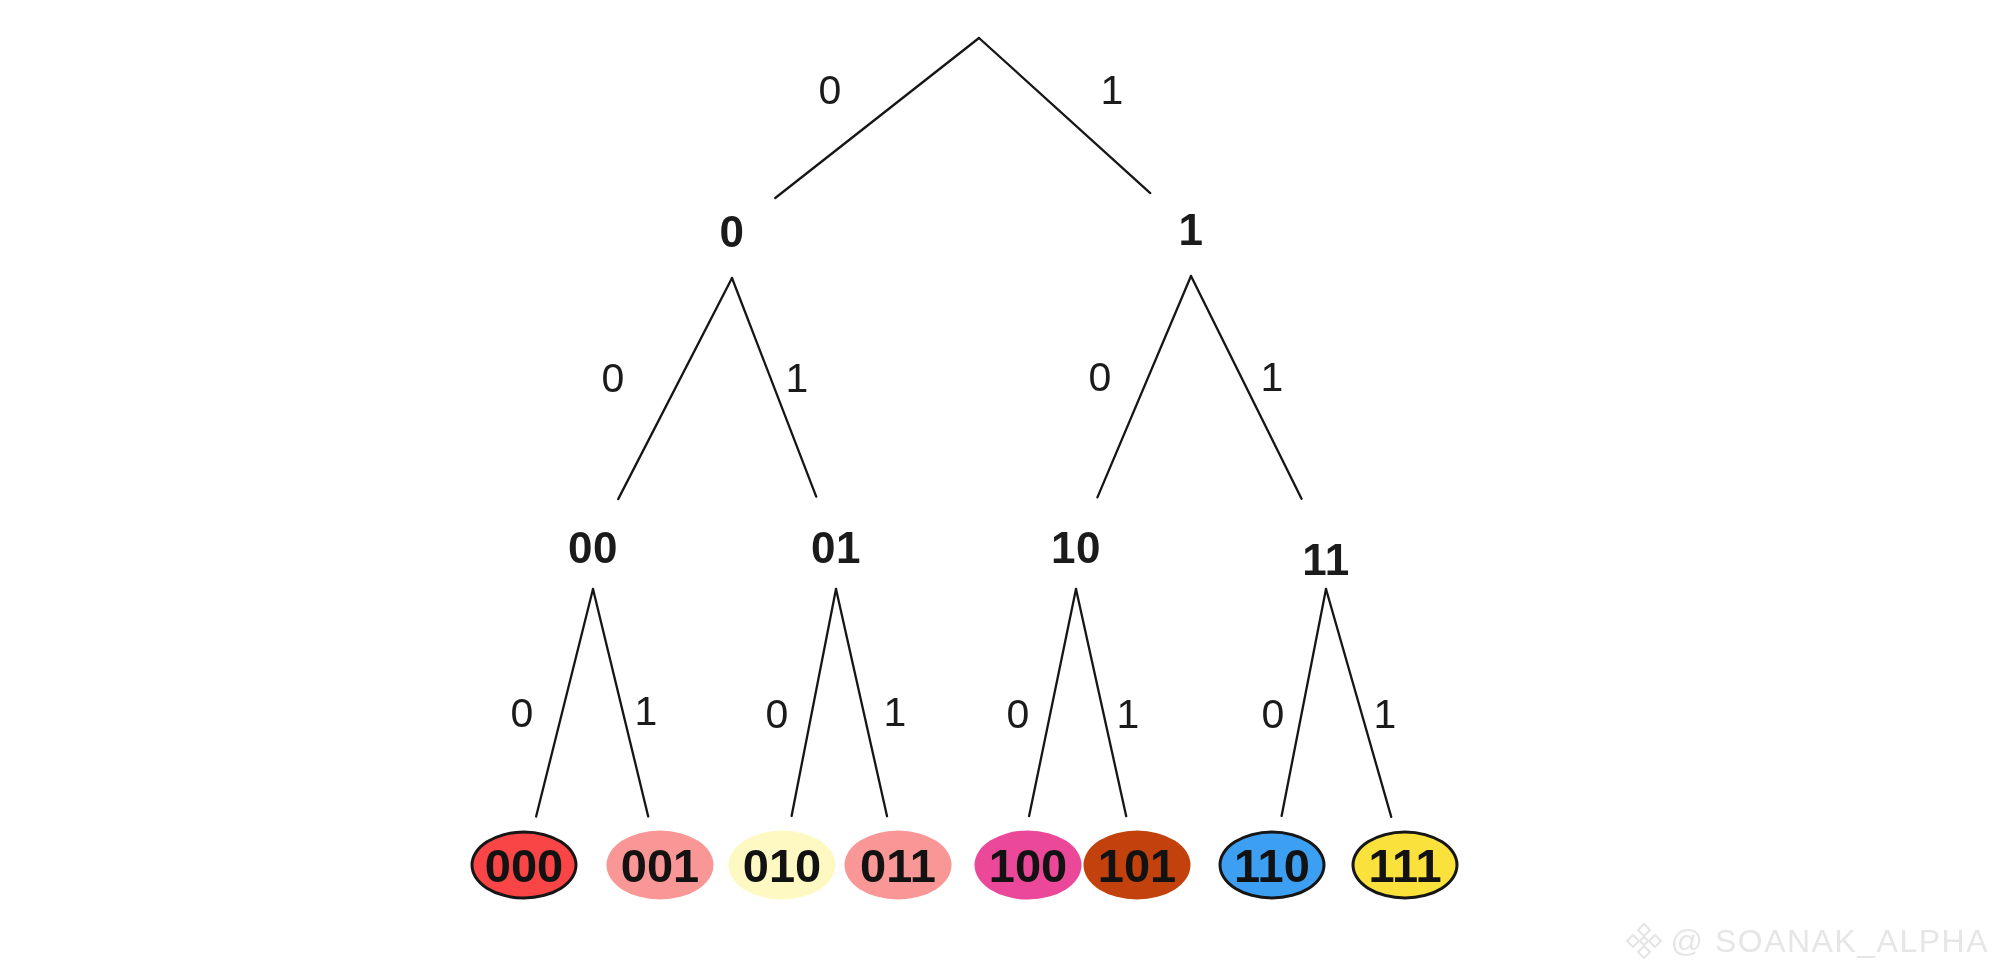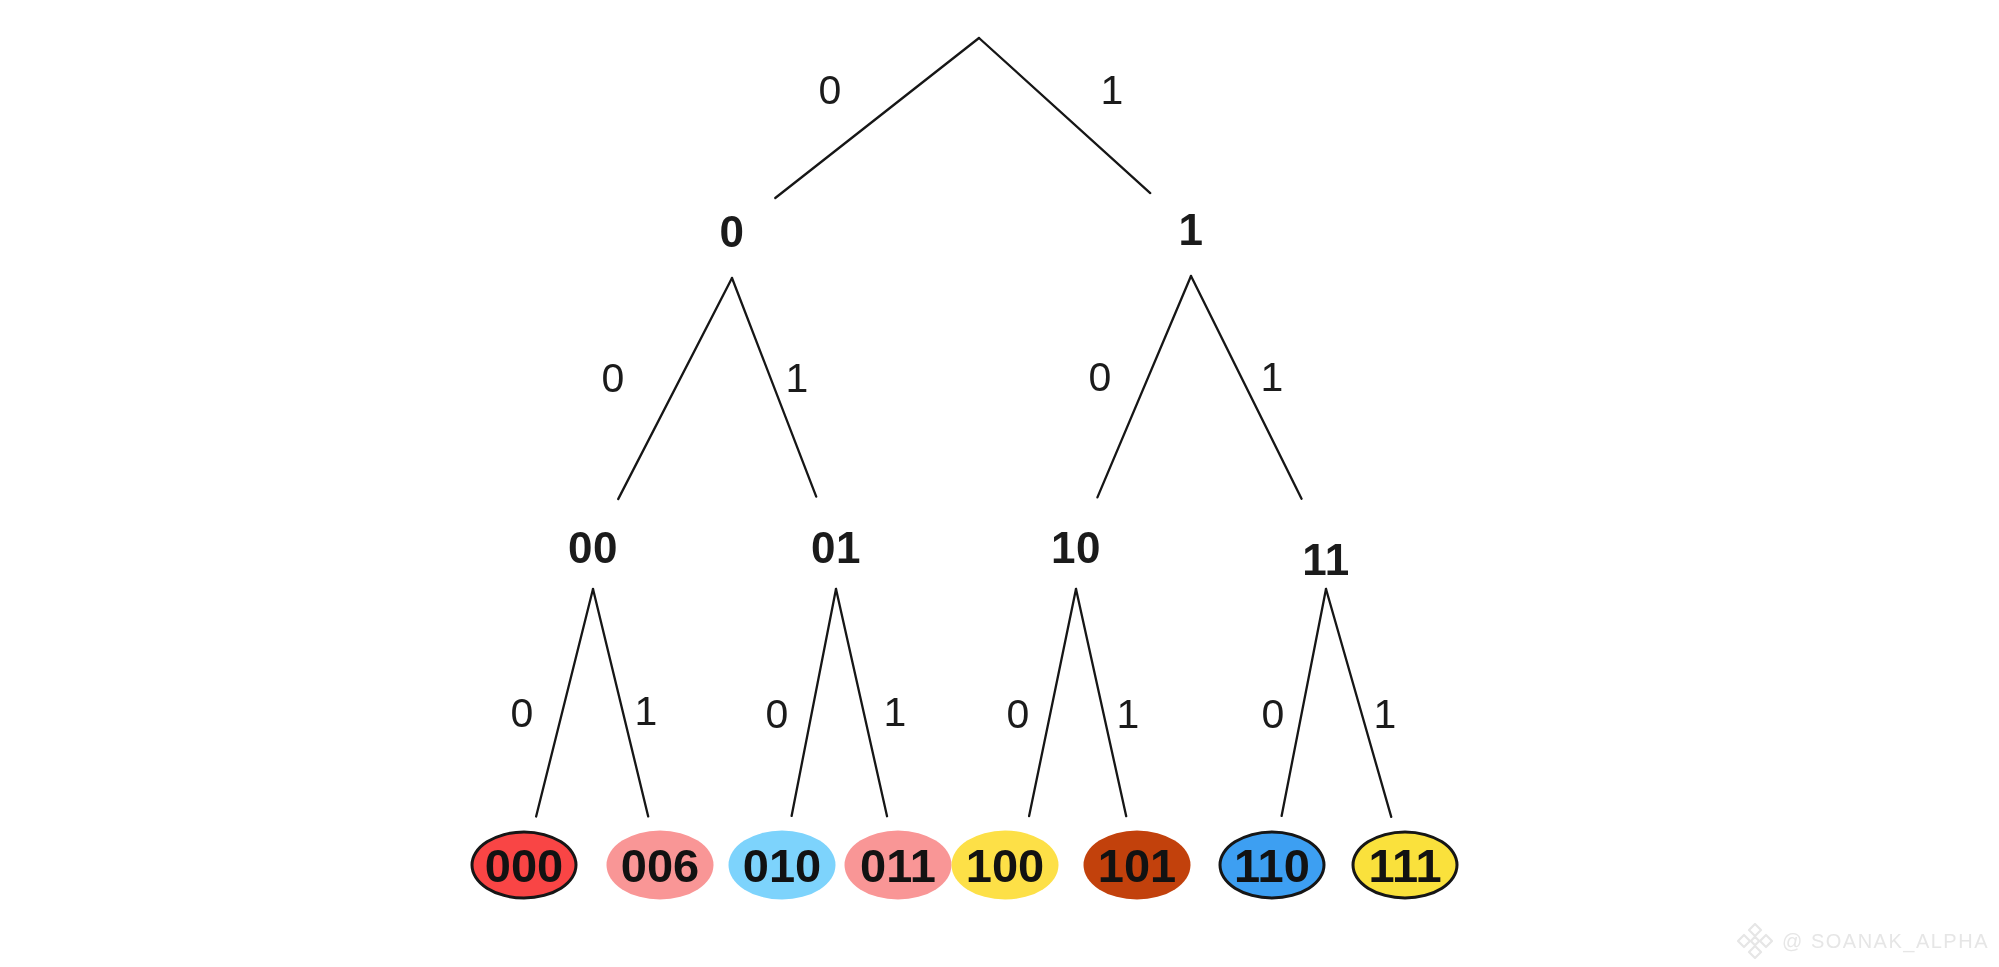--- a/index.html
+++ b/index.html
@@ -39,21 +39,21 @@
     font-weight: 700;
     color: #121212;
   }
   .watermark {
     position: absolute;
     right: 10px;
     bottom: 8px;
     display: flex;
     align-items: center;
     gap: 9px;
-    font-size: 20px;
+    font-size: 32px;
     font-weight: 400;
     letter-spacing: 1.5px;
   }
   .watermark-text { line-height: 1; }
 </style>
 </head>
 <body>
 
 <div class="canvas">
 
@@ -93,29 +93,29 @@
   <div class="lbl node-lbl" style="left:1191px; top:230px">1</div>
   <div class="lbl node-lbl" style="left:593px;  top:548px">00</div>
   <div class="lbl node-lbl" style="left:836px;  top:548px">01</div>
   <div class="lbl node-lbl" style="left:1076px; top:548px">10</div>
   <div class="lbl node-lbl" style="left:1326px; top:560px">11</div>
 
   <div class="leaf" style="left: 524px; top: 865px; background: rgb(249, 69, 69); border: 3px solid rgb(22, 22, 22);">
       <span>000</span>
     </div>
   <div class="leaf" style="left: 660px; top: 865px; background: rgb(249, 150, 150);">
-      <span>006</span>
+      <span>001</span>
     </div>
-  <div class="leaf" style="left: 782px; top: 865px; background: #7dd3fc;">
+  <div class="leaf" style="left: 782px; top: 865px; background: #fef9c3;">
       <span>010</span>
     </div>
   <div class="leaf" style="left: 898px; top: 865px; background: rgb(249, 150, 150);">
       <span>011</span>
     </div>
-  <div class="leaf" style="left: 1005px; top: 865px; background: #fde047;">
+  <div class="leaf" style="left: 1028px; top: 865px; background: #ec4899;">
       <span>100</span>
     </div>
   <div class="leaf" style="left: 1137px; top: 865px; background: #c2410c;">
       <span>101</span>
     </div>
   <div class="leaf" style="left: 1272px; top: 865px; background: rgb(61, 159, 242); border: 3px solid rgb(22, 22, 22);">
       <span>110</span>
     </div>
   <div class="leaf" style="left: 1405px; top: 865px; background: rgb(250, 225, 60); border: 3px solid rgb(22, 22, 22);">
       <span>111</span>

